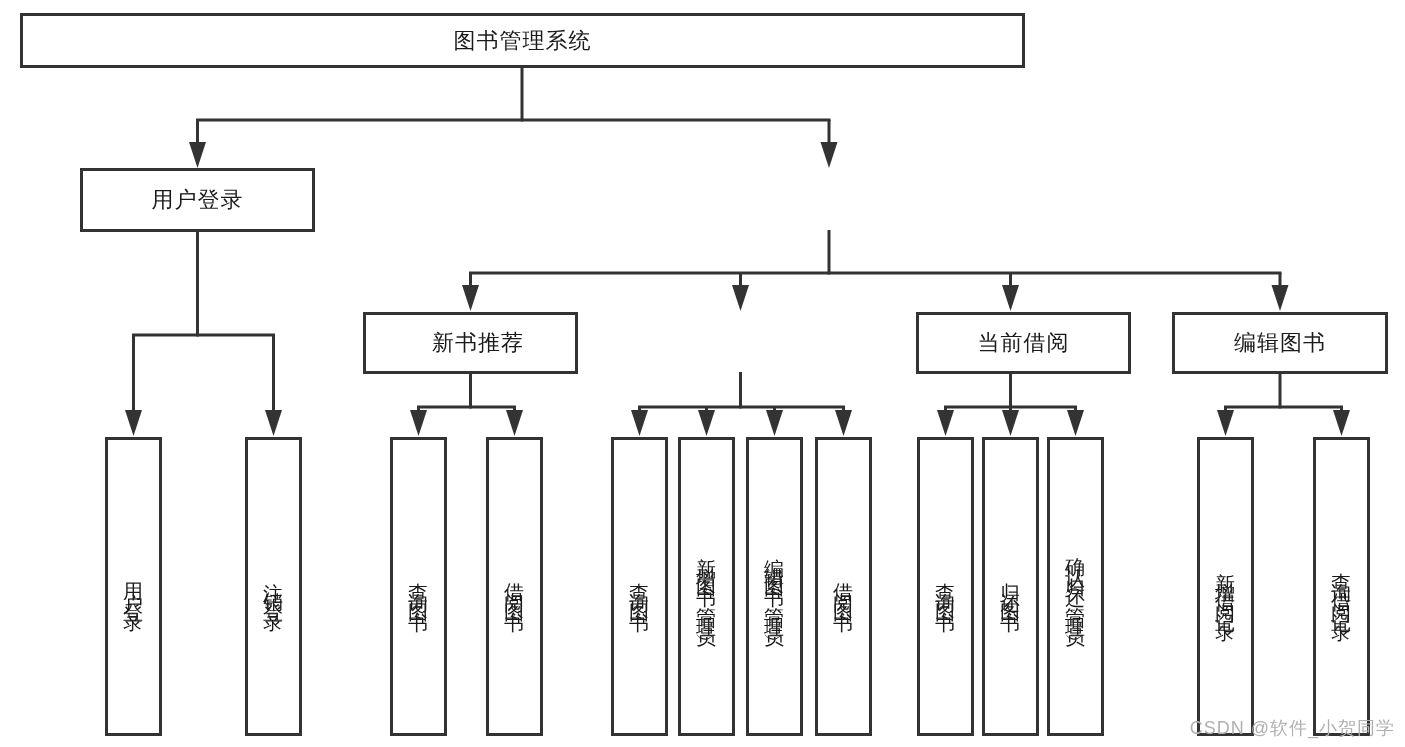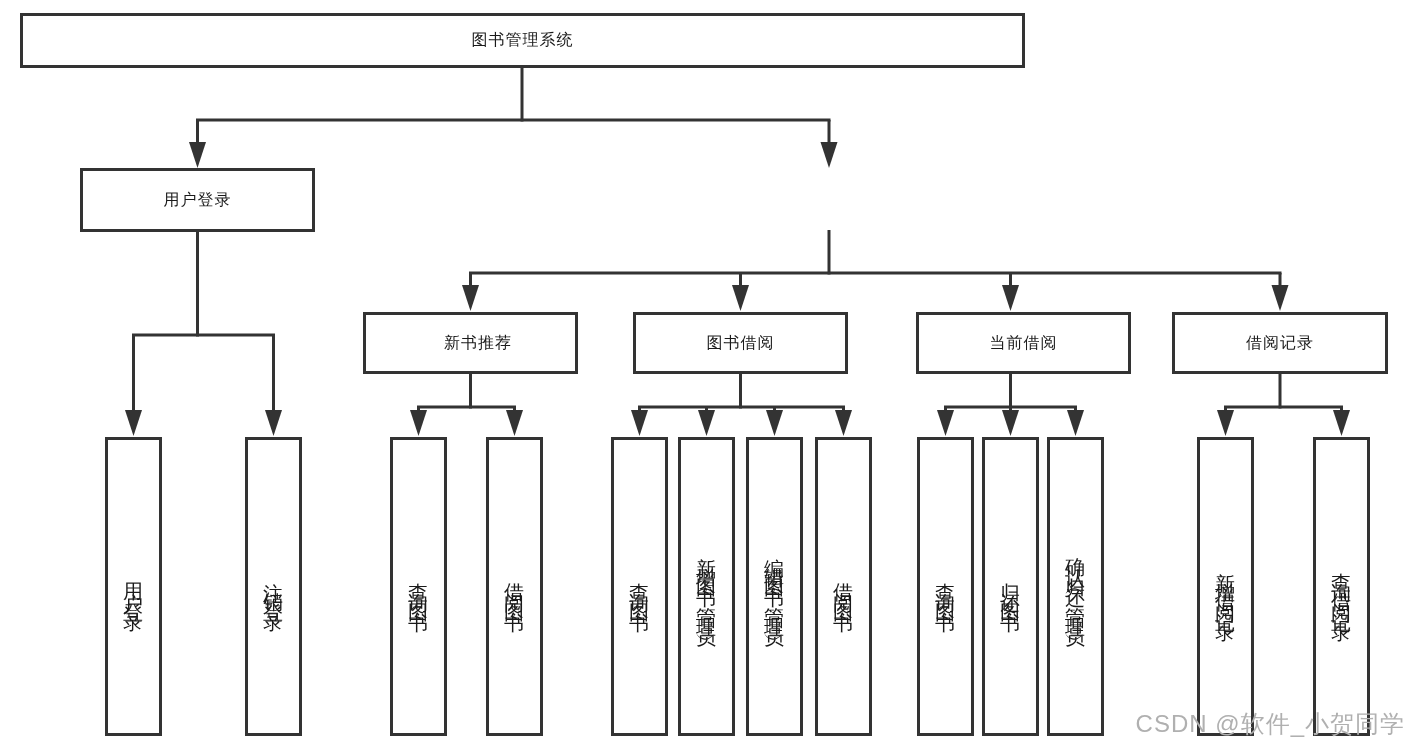--- a/index.html
+++ b/index.html
@@ -41,36 +41,36 @@
     box-sizing:border-box;
     background:#ffffff;
     border:3px solid var(--box_border);
     display:flex;
     align-items:center;
     justify-content:center;
     color:var(--text);
     z-index:1;
   }
   .box .label{
-    font-size:16px;
+    font-size:22px;
     letter-spacing:1px;
     white-space:nowrap;
   }
   .box .vlabel{
     font-size:20px;
     writing-mode:vertical-rl;
     text-orientation:mixed;
     letter-spacing:10px;
     line-height:1;
   }
   .watermark{
     position:absolute;
-    right:0;
+    right:10px;
     bottom:7px;
-    font-size:24px;
+    font-size:18px;
     letter-spacing:1px;
     color:var(--watermark);
     z-index:3;
     white-space:nowrap;
   }
 </style>
 </head>
 <body>
 
 <div id="canvas">
@@ -134,28 +134,25 @@
     <span class="label">图书管理系统</span>
   </div>
 
   <div class="box" style="left:80px;top:168px;width:235px;height:64px;">
     <span class="label">用户登录</span>
   </div>
 
   <div class="box" style="left:363px;top:312px;width:215px;height:62px;padding-left:15px;">
     <span class="label">新书推荐</span>
   </div>
-  <div class="box" style="left:633px;top:312px;width:215px;height:62px;">
-    <span class="label">图书借阅</span>
-  </div>
   <div class="box" style="left:916px;top:312px;width:215px;height:62px;">
     <span class="label">当前借阅</span>
   </div>
   <div class="box" style="left:1172px;top:312px;width:216px;height:62px;">
-    <span class="label">借阅记录</span>
+    <span class="label">编辑图书</span>
   </div>
 
   <div class="box" style="left:105px;top:437px;width:57px;height:299px;">
     <span class="vlabel">用户登录</span>
   </div>
   <div class="box" style="left:245px;top:437px;width:57px;height:299px;">
     <span class="vlabel">注销登录</span>
   </div>
 
   <div class="box" style="left:390px;top:437px;width:57px;height:299px;">

